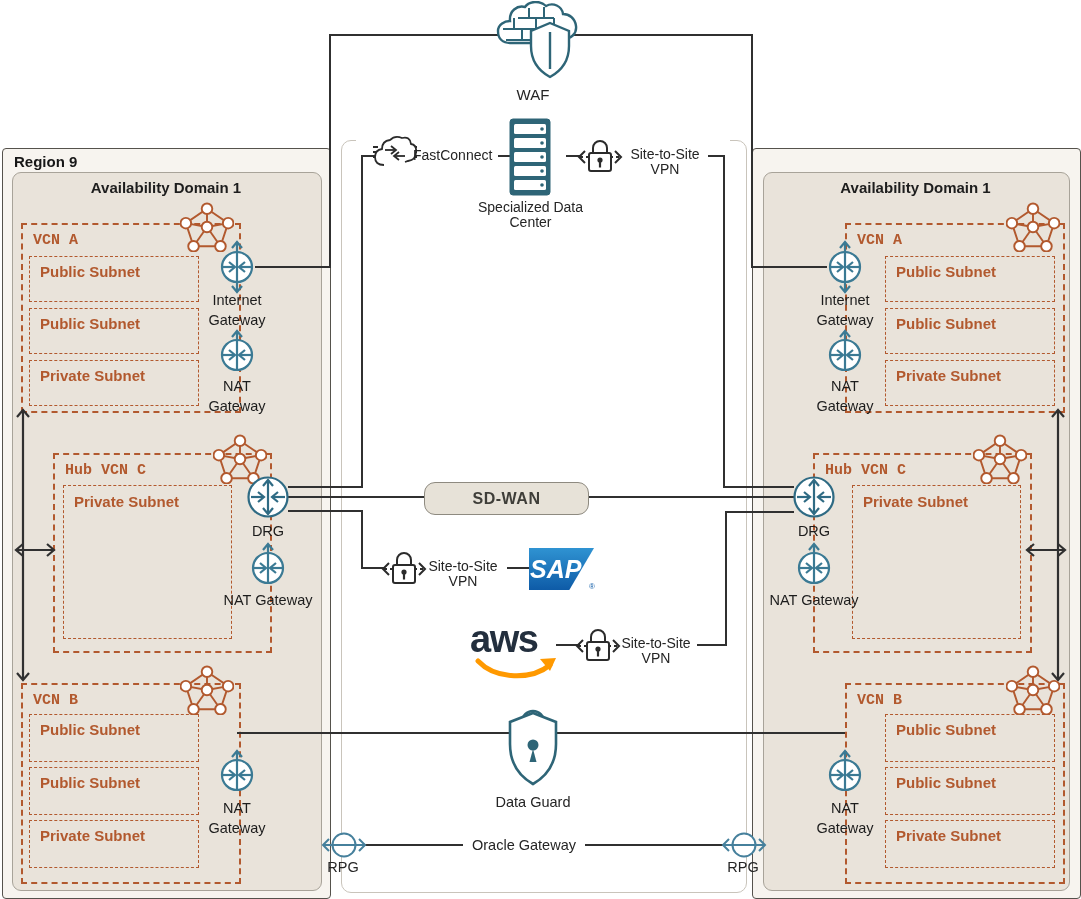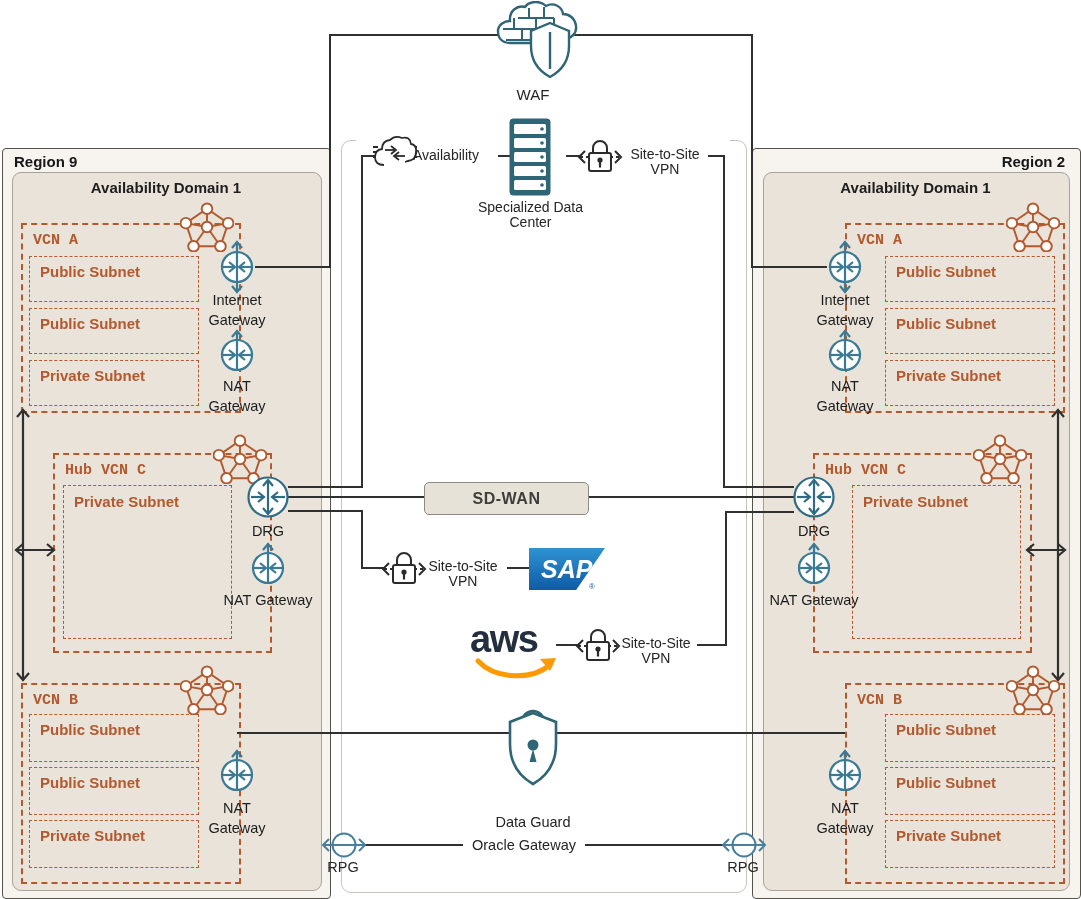--- a/index.html
+++ b/index.html
@@ -11,28 +11,28 @@
   .vcn{border:2px dashed #b2592e;}
   .subnet{border:1.5px dashed #b2592e;}
   .hl{position:absolute;height:2px;background:#303030;}
   .vl{position:absolute;width:2px;background:#303030;}
   .t-region{font-size:15px;font-weight:700;color:#171717;}
   .t-ad{font-size:15px;font-weight:700;color:#1d1d1d;text-align:center;}
   .t-vcn{font-size:15px;font-weight:700;color:#b2592e;font-family:Liberation Mono, monospace;}
   .t-sub{font-size:15px;font-weight:600;color:#b2592e;}
   .t-gw{font-size:14.5px;color:#1c1c1c;text-align:center;line-height:20px;}
   .t-c{font-size:14px;color:#252525;text-align:center;line-height:15px;}
-  .sdwan{background:#e7e2d8;border:1.4px solid #8e8a80;border-radius:5px;
+  .sdwan{background:#e7e2d8;border:1.4px solid #8e8a80;border-radius:11px;
          font-size:16px;font-weight:600;color:#3f3e39;letter-spacing:.5px;
          display:flex;align-items:center;justify-content:center;}
   .grayrect{border:1.5px solid #c9c4bb;border-radius:10px;}
   .sap{background:linear-gradient(180deg,#2f93d2,#0e5ba7);
        clip-path:polygon(0 0,100% 0,62% 100%,0 100%);
        color:#fff;font-weight:700;font-style:italic;font-size:25px;
-       display:flex;align-items:center;padding-left:12px;letter-spacing:0;}
+       display:flex;align-items:center;padding-left:1px;letter-spacing:0;}
   .sapreg{font-size:8px;color:#0e5ba7;}
   .awstxt{font-size:38px;font-weight:700;color:#232f3e;letter-spacing:-1.5px;line-height:34px;}
   svg{overflow:visible;}
 </style>
 </head>
 <body>
 
 <svg width="0" height="0" style="position:absolute">
 <defs>
   <symbol id="i-gw" viewBox="0 0 40 56">
@@ -170,21 +170,20 @@
 
   <div class="ab grayrect" style="left:341px;top:140px;width:404px;height:751px;"></div>
   <div class="ab" style="left:356px;top:132px;width:374px;height:16px;background:#fff;"></div>
 
   <div class="ab box-region" style="left:2px;top:148px;width:327px;height:749px;"></div>
   <div class="ab t-region" style="left:14px;top:153px;">Region 9</div>
   <div class="ab box-ad" style="left:12px;top:172px;width:308px;height:717px;"></div>
   <div class="ab t-ad" style="left:12px;top:179px;width:308px;">Availability Domain 1</div>
 
   <div class="ab box-region" style="left:752px;top:148px;width:327px;height:749px;"></div>
-  <div class="ab t-region" style="left:752px;top:153px;width:313px;text-align:right;">Region 2</div>
   <div class="ab box-ad" style="left:763px;top:172px;width:305px;height:717px;"></div>
   <div class="ab t-ad" style="left:763px;top:179px;width:305px;">Availability Domain 1</div>
 
   <div class="ab vcn" style="left:21px;top:223px;width:216px;height:186px;"></div>
   <div class="ab t-vcn" style="left:33px;top:232px;">VCN A</div>
   <div class="ab subnet" style="left:29px;top:256px;width:168px;height:44px;"></div>
   <div class="ab t-sub" style="left:40px;top:263px;">Public Subnet</div>
   <div class="ab subnet" style="left:29px;top:308px;width:168px;height:44px;"></div>
   <div class="ab t-sub" style="left:40px;top:315px;">Public Subnet</div>
   <div class="ab subnet" style="left:29px;top:360px;width:168px;height:44px;"></div>
@@ -339,21 +338,21 @@
   <div class="ab t-gw" style="left:805px;top:798px;width:80px;">NAT Gateway</div>
 
   <svg class="ab" style="left:494px;top:1px;" width="88" height="80">
       <use href="#i-waf"></use>
     </svg>
   <div class="ab t-c" style="left:503px;top:87px;width:60px;font-size:15px;">WAF</div>
 
   <svg class="ab" style="left:372px;top:135px;" width="46" height="42">
       <use href="#i-fastconnect"></use>
     </svg>
-  <div class="ab t-c" style="left:413px;top:148px;width:84px;text-align:left;">Availability</div>
+  <div class="ab t-c" style="left:413px;top:148px;width:84px;text-align:left;">FastConnect</div>
   <svg class="ab" style="left:509px;top:118px;" width="42" height="78">
       <use href="#i-server"></use>
     </svg>
   <div class="ab t-c" style="left:473px;top:200px;width:115px;">Specialized Data Center</div>
   <svg class="ab" style="left:576px;top:133px;" width="48" height="42">
       <use href="#i-lock"></use>
     </svg>
   <div class="ab t-c" style="left:620px;top:147px;width:90px;">Site-to-Site VPN</div>
 
   <svg class="ab" style="left:380px;top:545px;" width="48" height="42">
@@ -371,21 +370,21 @@
     <polygon points="82,2 66,3 76,15" fill="#ff9900"></polygon>
   </svg>
   <svg class="ab" style="left:574px;top:622px;" width="48" height="42">
       <use href="#i-lock"></use>
     </svg>
   <div class="ab t-c" style="left:611px;top:636px;width:90px;">Site-to-Site VPN</div>
 
   <svg class="ab" style="left:503px;top:704px;" width="60" height="88">
       <use href="#i-dataguard"></use>
     </svg>
-  <div class="ab t-c" style="left:483px;top:795px;width:100px;font-size:14.5px;margin-top:20px;">Data Guard</div>
+  <div class="ab t-c" style="left:483px;top:795px;width:100px;font-size:14.5px;">Data Guard</div>
 
   <svg class="ab" style="left:321px;top:830px;" width="46" height="30">
       <use href="#i-rpg"></use>
     </svg>
   <svg class="ab" style="left:721px;top:830px;" width="46" height="30">
       <use href="#i-rpg"></use>
     </svg>
   <div class="ab t-c" style="left:454px;top:838px;width:140px;font-size:14.5px;">Oracle Gateway</div>
   <div class="ab t-c" style="left:318px;top:860px;width:50px;font-size:14.5px;">RPG</div>
   <div class="ab t-c" style="left:718px;top:860px;width:50px;font-size:14.5px;">RPG</div>

